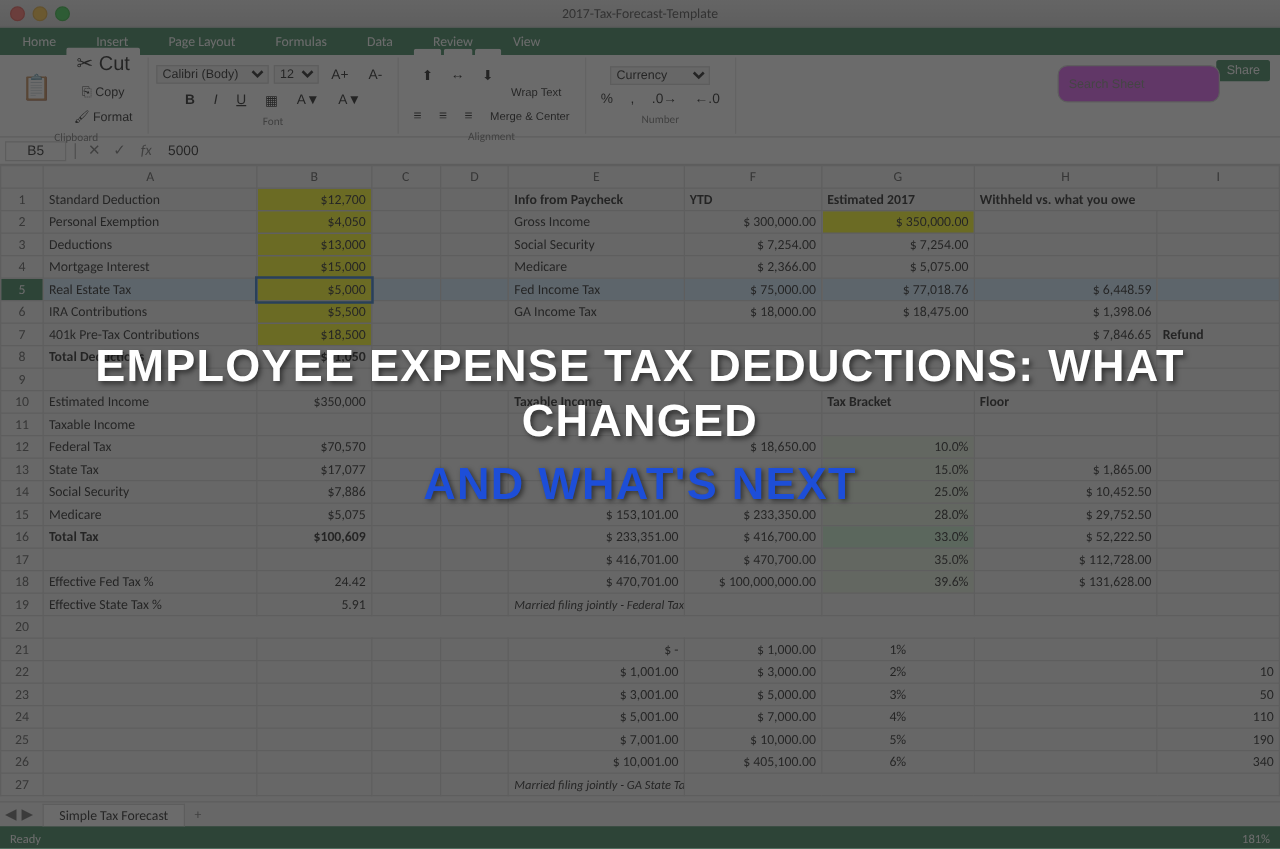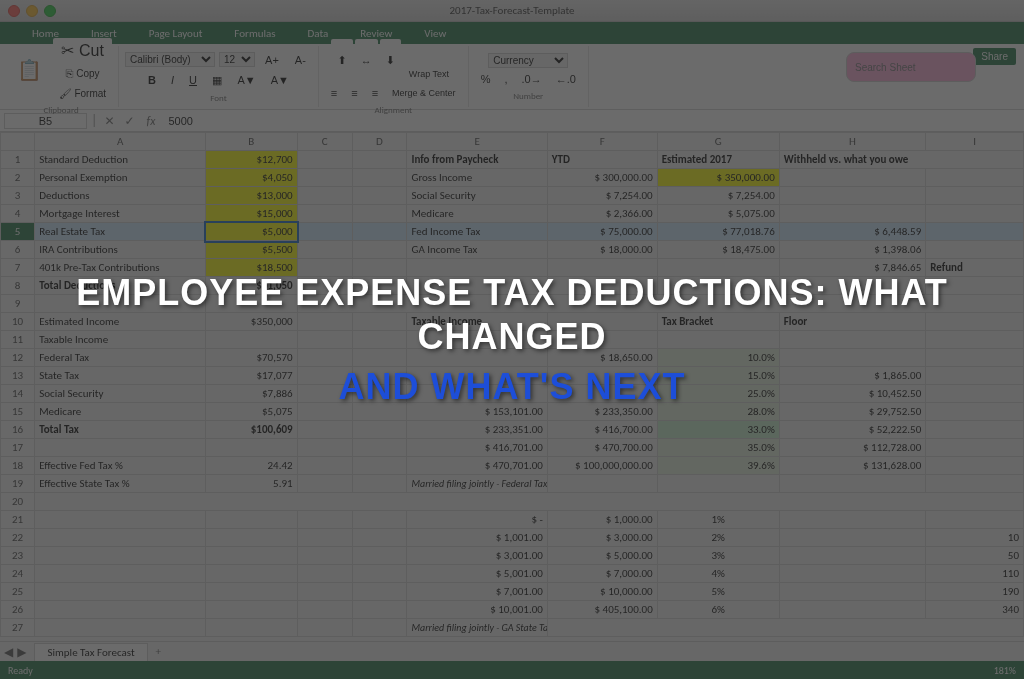--- a/index.html
+++ b/index.html
@@ -30,21 +30,21 @@
     .tl-red { background: #ff5f56; border: 1px solid #e0443e; }
     .tl-yellow { background: #ffbd2e; border: 1px solid #dea123; }
     .tl-green { background: #27c93f; border: 1px solid #1aab29; }
 
     
     .ribbon {
       height: 22px;
       background: #217346;
       display: flex;
       align-items: center;
-      padding: 0 24px;
+      padding: 0 10px;
       gap: 16px;
     }
     .ribbon-tab {
       color: white;
       font-size: 11px;
       padding: 2px 8px;
       cursor: pointer;
     }
 
     .ribbon2 {
@@ -60,21 +60,21 @@
     .formula-bar {
       height: 22px;
       background: white;
       border-bottom: 1px solid #ccc;
       display: flex;
       align-items: center;
       padding: 0 4px;
       gap: 4px;
     }
     .cell-ref {
-      width: 83px;
+      width: 49px;
       border: 1px solid #ccc;
       padding: 1px 4px;
       font-size: 11px;
       text-align: center;
     }
     .formula-input {
       flex: 1;
       border: none;
       padding: 1px 4px;
       font-size: 11px;
@@ -230,21 +230,21 @@
     .search-box {
       position: absolute;
       right: 40px;
       top: 4px;
       width: 130px;
       height: 16px;
       border: 1px solid #ccc;
       border-radius: 8px;
       padding: 14px 8px;
       font-size: 10px;
-      background: #f9a8d4;
+      background: #d946ef;
     }
   </style>
 </head>
 <body>
 
 <div class="titlebar">
   <div class="traffic-lights">
     <span class="traffic-light tl-red"></span>
     <span class="traffic-light tl-yellow"></span>
     <span class="traffic-light tl-green"></span>

